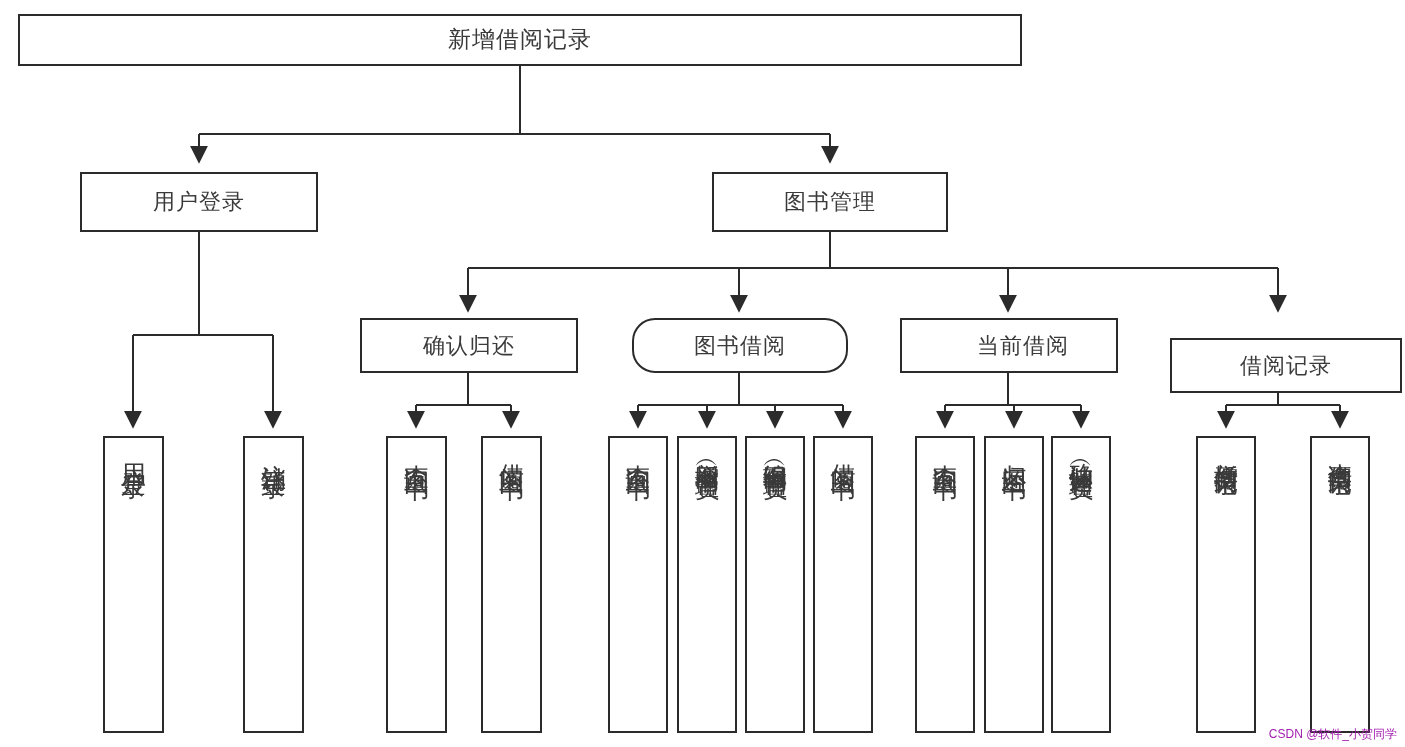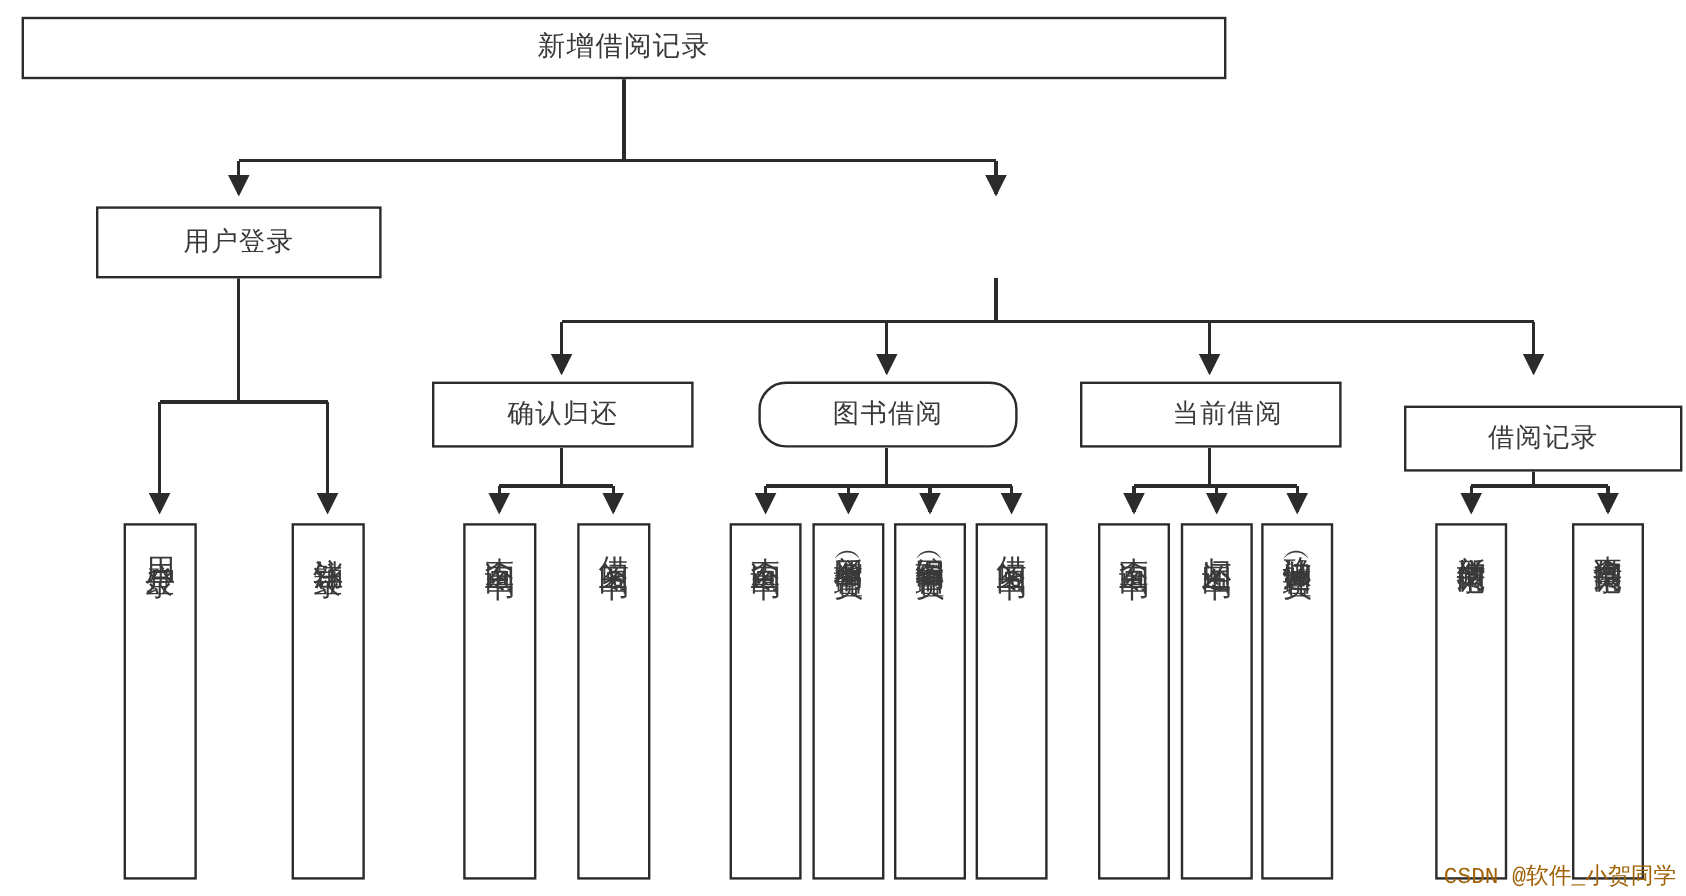--- a/index.html
+++ b/index.html
@@ -49,25 +49,25 @@
     line-height:1.0;
     letter-spacing:4px;
     white-space:nowrap;
   }
   .v-node.tall .lbl{font-size:24px;letter-spacing:2px;}
 
   #watermark{
     position:absolute;
     right:8px;
     bottom:4px;
-    font-size:19px;
-    color:#a16207;
+    font-size:12px;
+    color:#a21caf;
     white-space:nowrap;
     pointer-events:none;
-    font-family:Liberation Mono, monospace;
+    font-family:Liberation Sans, sans-serif;
   }
 </style>
 </head>
 <body>
 
 <div id="canvas">
 
   <svg id="edges" viewBox="0 0 1405 747" xmlns="http://www.w3.org/2000/svg">
     <defs>
       <marker id="arrow" viewBox="0 0 10 10" refX="9" refY="5" markerWidth="7" markerHeight="7" orient="auto-start-reverse">
@@ -118,20 +118,23 @@
     </g>
   </svg>
 
   <div class="node h-node" id="n-root" style="left:18px;top:14px;width:1004px;height:52px;">
     <span class="lbl">新增借阅记录</span>
   </div>
 
   <div class="node h-node" style="left:80px;top:172px;width:238px;height:60px;">
     <span class="lbl">用户登录</span>
   </div>
+  <div class="node h-node" style="left:712px;top:172px;width:236px;height:60px;">
+    <span class="lbl">图书管理</span>
+  </div>
 
   <div class="node h-node" style="left:360px;top:318px;width:218px;height:55px;">
     <span class="lbl">确认归还</span>
   </div>
   <div class="node h-node" style="left:632px;top:318px;width:216px;height:55px;border-radius:23px;">
     <span class="lbl">图书借阅</span>
   </div>
   <div class="node h-node" style="left:900px;top:318px;width:218px;height:55px;padding-left:28px;">
     <span class="lbl">当前借阅</span>
   </div>

